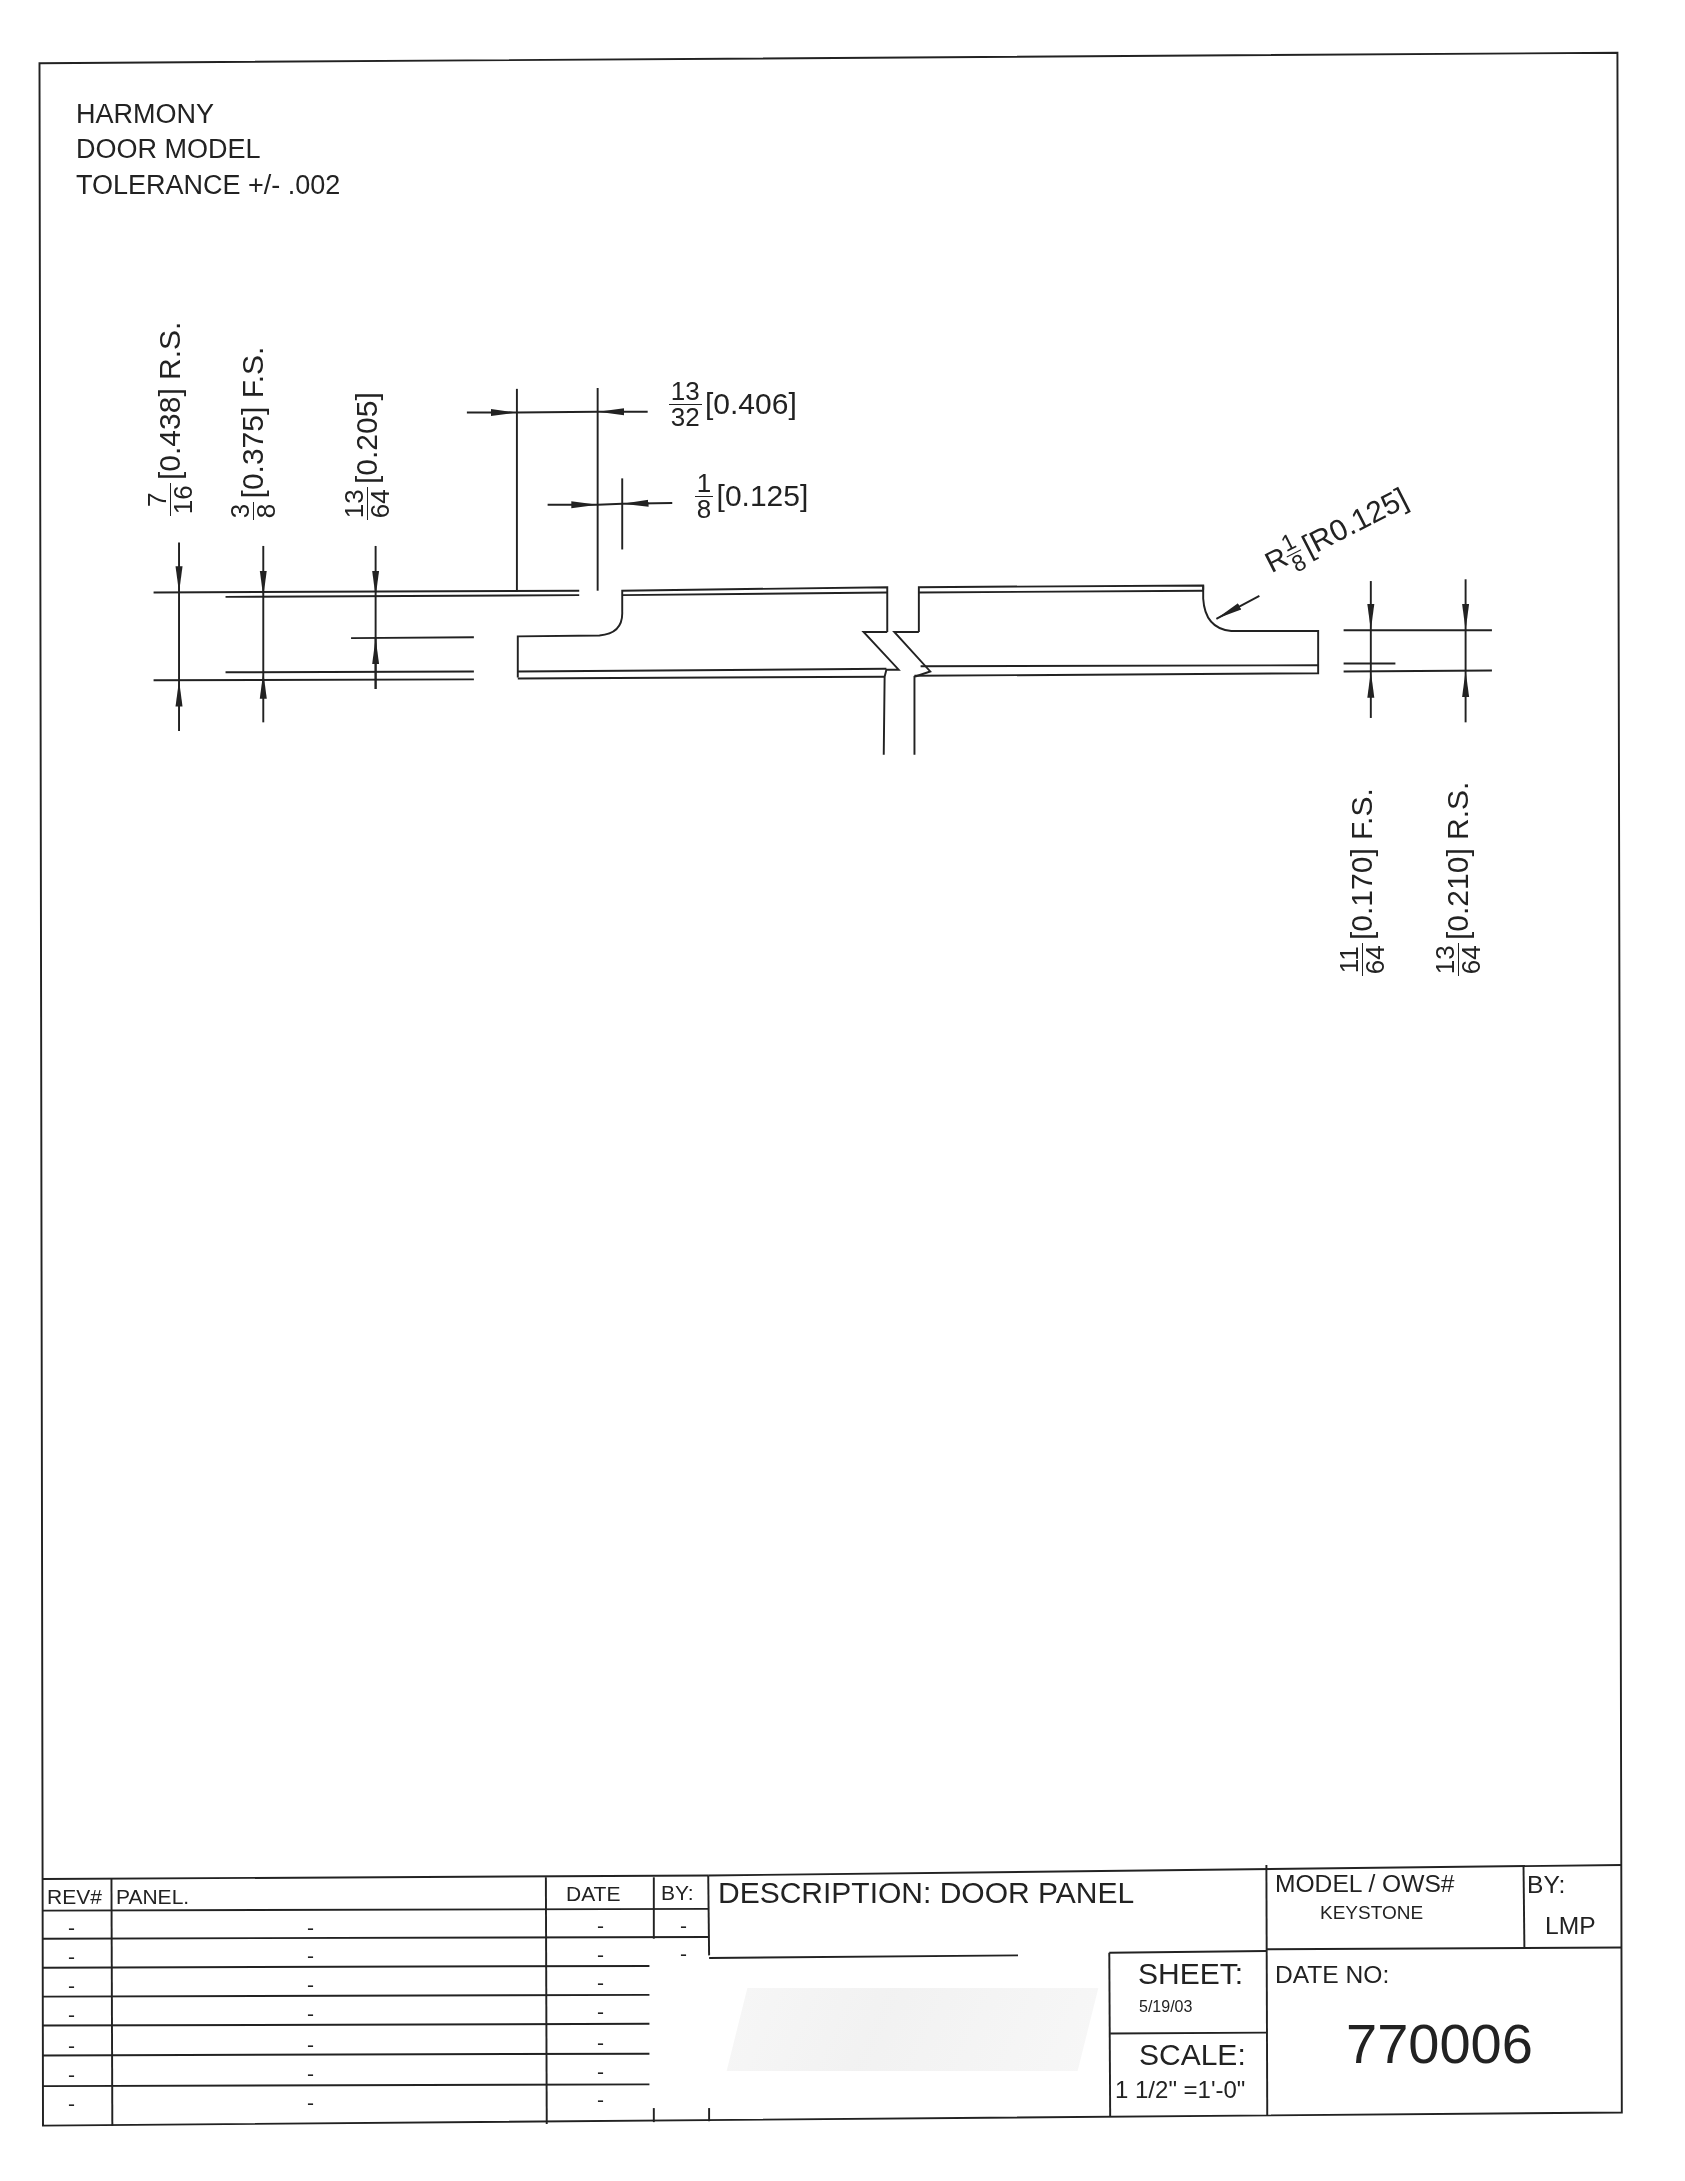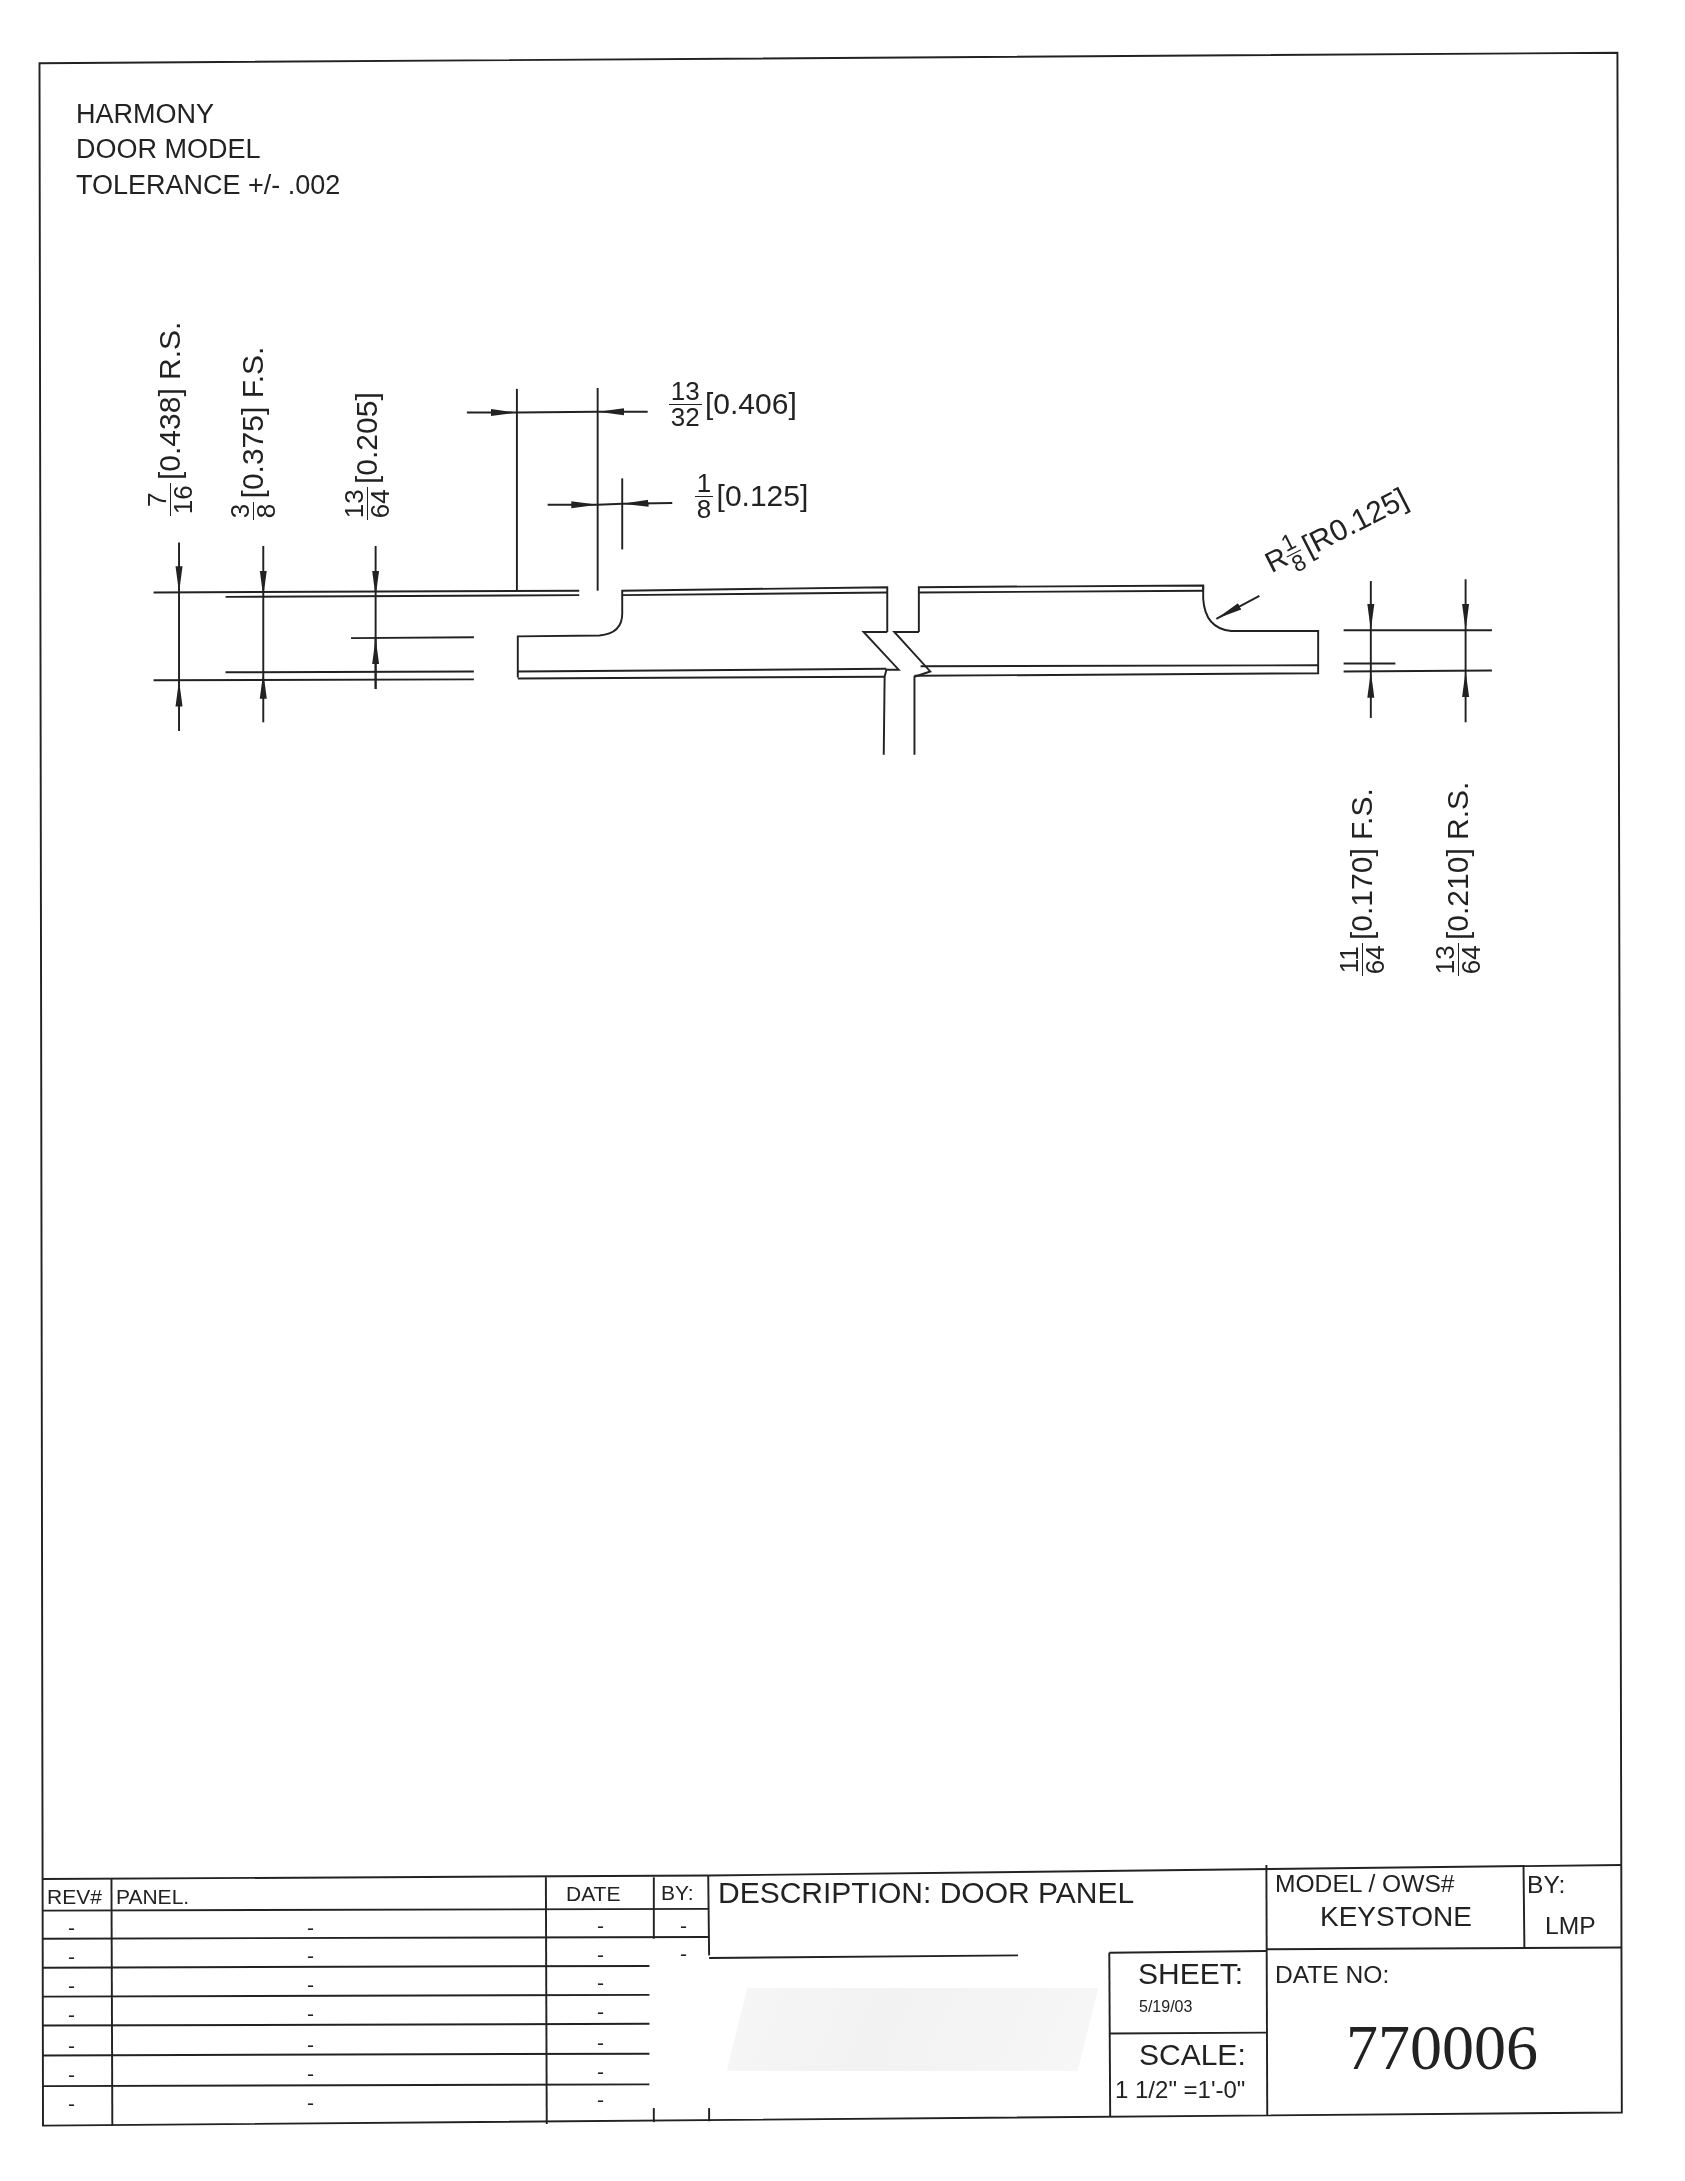--- a/index.html
+++ b/index.html
@@ -9,21 +9,21 @@
   svg { position: absolute; left: 0; top: 0; }
   .t { position: absolute; white-space: nowrap; line-height: 1; color: #222; }
   .header-note { font-size: 27px; left: 76px; }
   .rot { transform-origin: 0 0; transform: rotate(-90deg); font-size: 29px; }
   .frac { display: inline-block; vertical-align: middle; text-align: center; line-height: 0.95; font-size: 26px; margin-right: 3.5px; }
   .frac .n { display: block; border-bottom: 1.8px solid #222; padding: 0 1.8px; }
   .frac .d { display: block; padding: 0 1.8px; }
   .dimtxt { font-size: 30px; vertical-align: middle; }
   .tb { font-size: 21px; }
   .tb-lg { font-size: 30px; }
-  .tb-xl { font-size: 64px; font-family: Liberation Serif, serif; }
+  .tb-xl { font-size: 56px; }
   .logo-ghost { position: absolute; left: 737px; top: 1988px; width: 351px; height: 83px;
                 background: linear-gradient(100deg, #f2f2f2, #ececec 40%, #f3f3f3); transform: skewX(-14deg); opacity: 0.7; }
 </style>
 </head>
 <body>
 
 <div id="sheet">
 
   <svg width="1685" height="2181" viewBox="0 0 1920 2485">
     <defs>
@@ -192,20 +192,20 @@
   <div class="t tb" style="left:597px; top:2089px">-</div>
 
   <div class="t tb-lg" style="left:718px; top:1878px">DESCRIPTION: DOOR PANEL</div>
 
   <div class="t tb-lg" style="left:1138px; top:1959px">SHEET:</div>
   <div class="t tb" style="left:1139px; top:1999px; font-size:16px">5/19/03</div>
   <div class="t tb-lg" style="left:1139px; top:2040px">SCALE:</div>
   <div class="t tb" style="left:1115px; top:2078px; font-size:24px">1 1/2" =1'-0"</div>
 
   <div class="t tb-lg" style="left:1275px; top:1872px; font-size:24.6px">MODEL / OWS#</div>
-  <div class="t tb-lg" style="left:1320px; top:1903px; font-size:28px">KEYSTONE</div>
+  <div class="t tb-lg" style="left:1320px; top:1903px; font-size:19px">KEYSTONE</div>
   <div class="t tb-lg" style="left:1527px; top:1873px; font-size:24.6px">BY:</div>
   <div class="t tb-lg" style="left:1545px; top:1914px; font-size:24.6px">LMP</div>
   <div class="t tb-lg" style="left:1275px; top:1963px; font-size:24.6px">DATE NO:</div>
   <div class="t tb-xl" style="left:1346px; top:2016px">770006</div>
 
 </div>
 
 
 </body></html>

